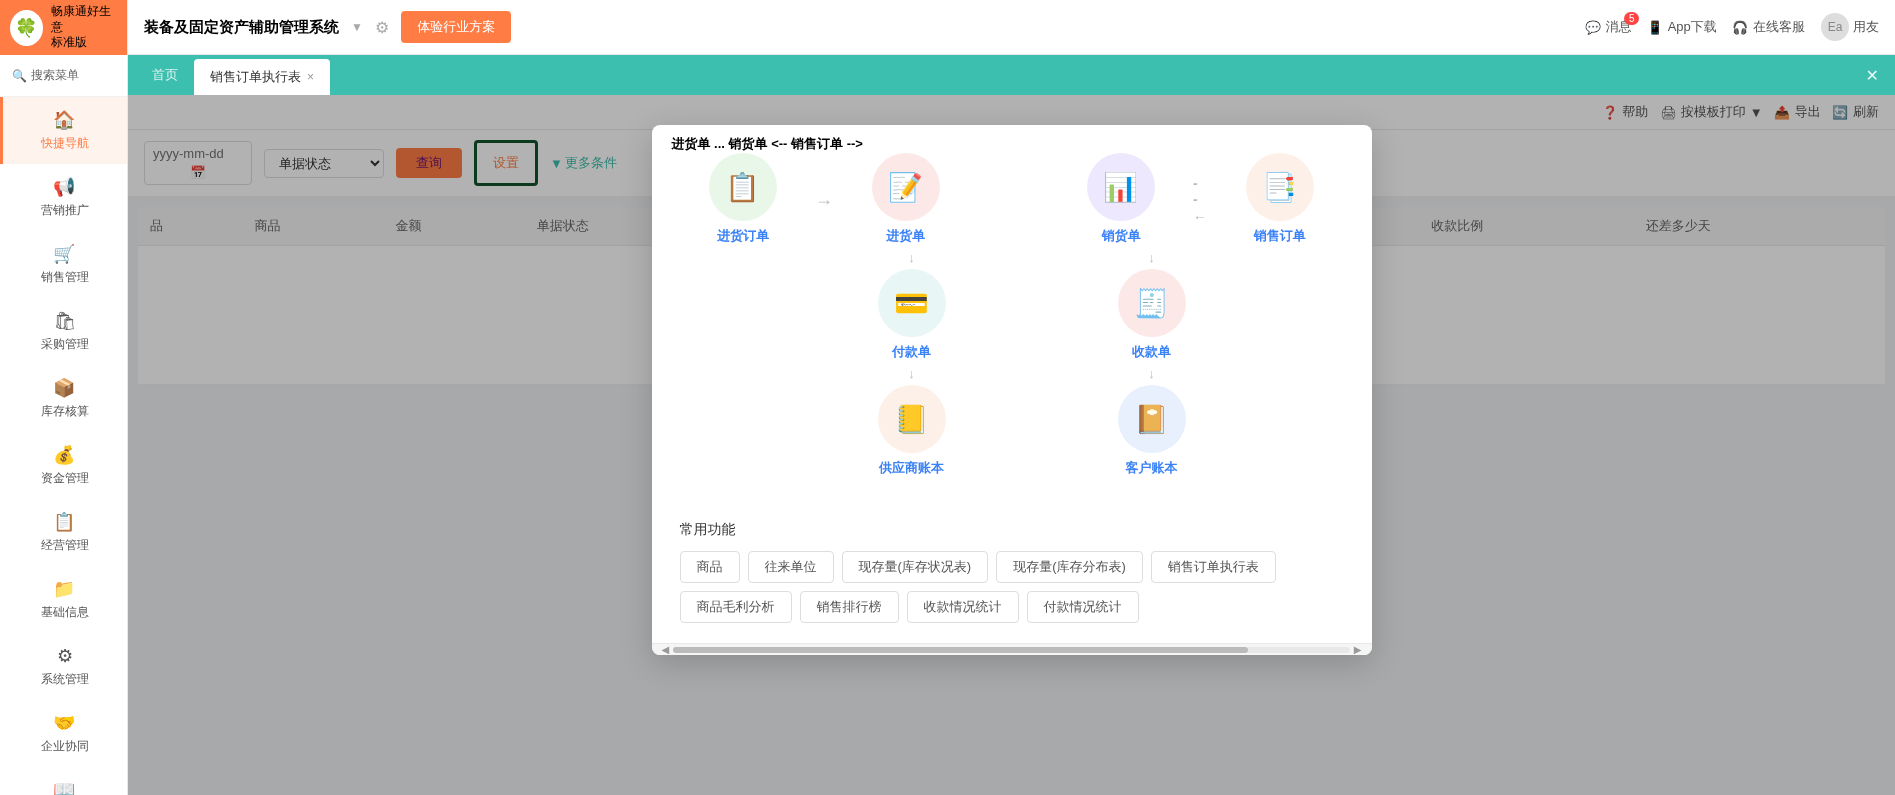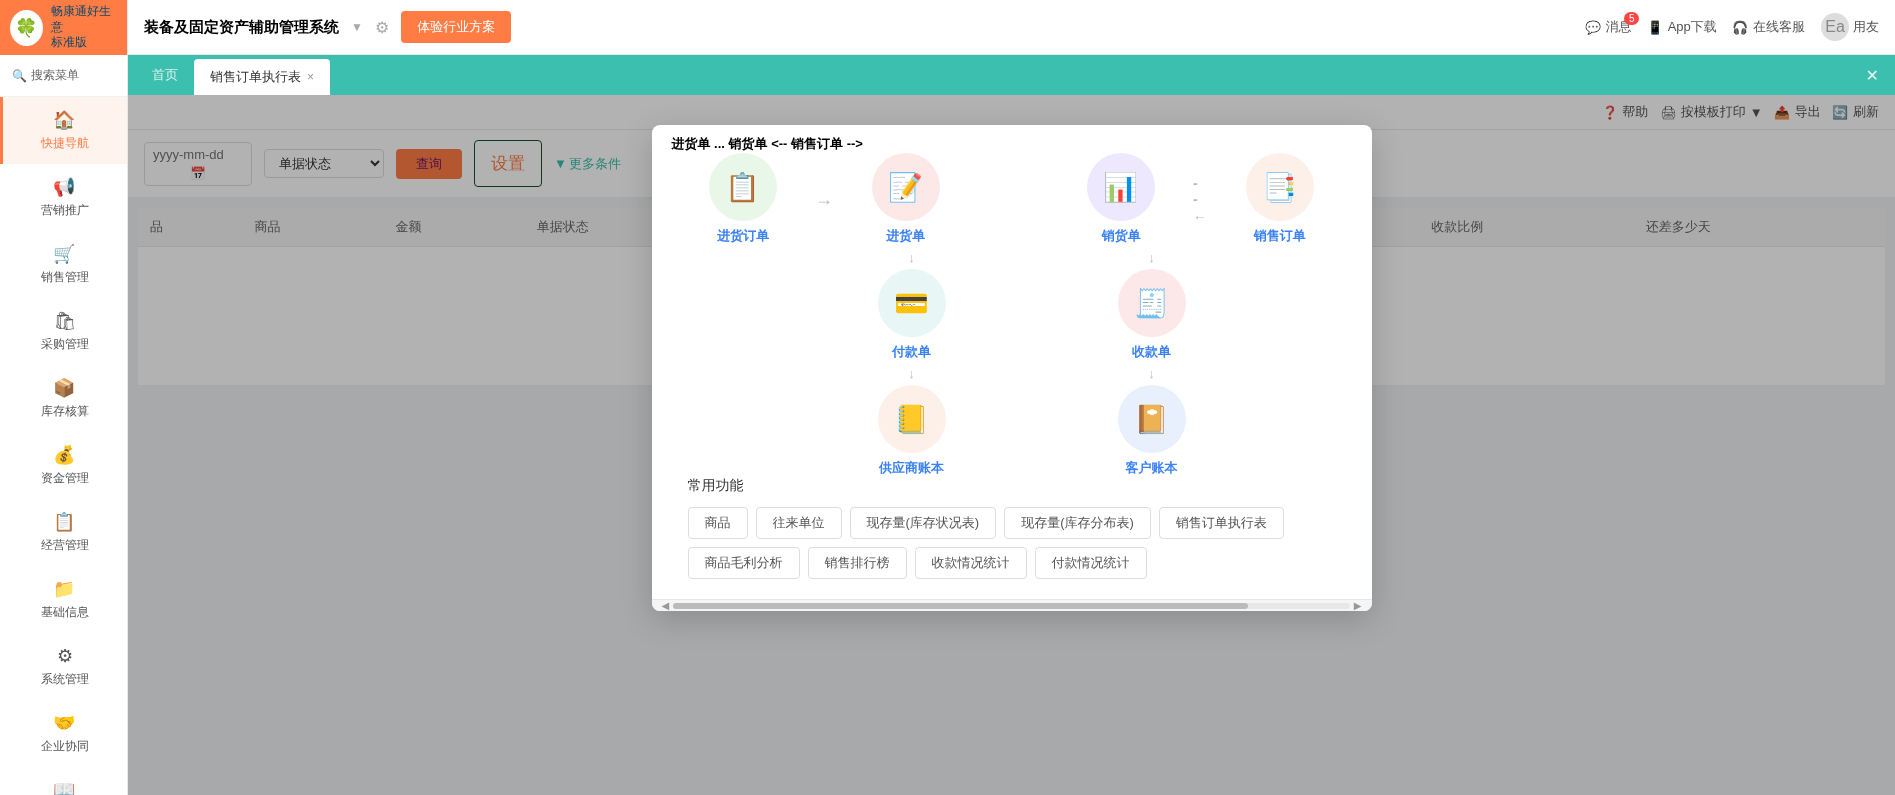--- a/index.html
+++ b/index.html
@@ -5,41 +5,41 @@
     * { box-sizing: border-box; margin: 0; padding: 0; }
     body { font-family: "Microsoft YaHei", "PingFang SC", sans-serif; font-size: 13px; background: #f5f5f5; overflow: hidden; }
 
     
     .app-container { display: flex; height: 795px; width: 1895px; }
 
     
     .sidebar { width: 128px; background: #fff; border-right: 1px solid #e8e8e8; display: flex; flex-direction: column; flex-shrink: 0; }
     .sidebar-logo { background: #ff7d45; padding: 10px; display: flex; align-items: center; gap: 8px; height: 55px; }
     .sidebar-logo-icon { width: 36px; height: 36px; background: #fff; border-radius: 50%; display: flex; align-items: center; justify-content: center; color: #ff7d45; font-size: 18px; font-weight: bold; }
-    .sidebar-logo-text { color: #0c4a6e; font-size: 12px; line-height: 1.3; }
+    .sidebar-logo-text { color: #000000; font-size: 12px; line-height: 1.3; }
     .sidebar-search { padding: 8px; border-bottom: 1px solid #f0f0f0; }
     .sidebar-search-btn { width: 100%; border: none; background: none; color: #666; font-size: 12px; display: flex; align-items: center; gap: 4px; cursor: pointer; padding: 4px; }
     .sidebar-nav { flex: 1; overflow-y: auto; }
     .sidebar-item { display: flex; flex-direction: column; align-items: center; padding: 12px 8px; cursor: pointer; color: #555; font-size: 12px; gap: 4px; border-left: 3px solid transparent; }
     .sidebar-item.active { background: #fff3ee; color: #ff7d45; border-left-color: #ff7d45; }
     .sidebar-item-icon { font-size: 18px; }
 
     
     .main-area { flex: 1; display: flex; flex-direction: column; overflow: hidden; }
 
     
     .topbar { height: 55px; background: #fff; border-bottom: 1px solid #e8e8e8; display: flex; align-items: center; padding: 0 16px; gap: 12px; }
     .topbar-title-text { font-size: 15px; font-weight: 700; }
     .topbar-dropdown { color: #aaa; font-size: 12px; cursor: pointer; }
     .topbar-settings { color: #aaa; font-size: 16px; cursor: pointer; }
     .topbar-trial-btn { background: #ff7d45; color: #fff; border: none; padding: 7px 16px; border-radius: 4px; font-size: 13px; cursor: pointer; }
     .topbar-actions { display: flex; align-items: center; gap: 16px; margin-left: auto; }
     .topbar-action-item { display: flex; align-items: center; gap: 4px; color: #555; font-size: 13px; cursor: pointer; position: relative; }
     .badge { background: #ff4444; color: #fff; border-radius: 10px; font-size: 10px; padding: 1px 5px; position: absolute; top: -6px; right: -8px; }
-    .user-avatar { width: 28px; height: 28px; border-radius: 50%; background: #ddd; display: flex; align-items: center; justify-content: center; color: #888; font-size: 16px; }
+    .user-avatar { width: 28px; height: 28px; border-radius: 50%; background: #ddd; display: flex; align-items: center; justify-content: center; color: #888; font-size: 12px; }
 
     
     .tab-bar { background: #3cbfae; display: flex; align-items: center; height: 40px; padding: 0 8px; }
     .tab { display: flex; align-items: center; gap: 6px; padding: 0 16px; height: 100%; font-size: 13px; cursor: pointer; color: rgba(255,255,255,0.8); }
     .tab.active { background: #fff; color: #333; border-radius: 4px 4px 0 0; margin-top: 4px; height: calc(100% - 4px); }
     .tab-close { color: #999; font-size: 12px; cursor: pointer; }
     .tab-bar-close { margin-left: auto; color: rgba(255,255,255,0.9); cursor: pointer; font-size: 16px; padding: 4px 8px; }
 
     
     .content-area { flex: 1; background: #f0f2f5; position: relative; overflow: hidden; }
@@ -47,21 +47,21 @@
     
     .page-toolbar { background: #fff; padding: 8px 16px; display: flex; align-items: center; gap: 12px; border-bottom: 1px solid #e8e8e8; }
     .page-toolbar-action { display: flex; align-items: center; gap: 4px; color: #555; font-size: 13px; cursor: pointer; }
 
     
     .filter-bar { background: #fff; padding: 10px 16px; display: flex; align-items: center; gap: 12px; border-bottom: 1px solid #f0f0f0; flex-wrap: wrap; }
     .date-input-wrapper { display: flex; align-items: center; gap: 4px; border: 1px solid #ddd; border-radius: 4px; padding: 4px 8px; background: #fff; flex-direction: column; }
     .date-input-wrapper input { border: none; outline: none; font-size: 13px; color: #bbb; width: 90px; }
     .filter-select { border: 1px solid #ddd; border-radius: 4px; padding: 5px 24px 5px 10px; font-size: 13px; color: #333; background: #fff; outline: none; min-width: 120px; }
     .query-btn { background: #ff7d45; color: #701a75; border: none; padding: 6px 20px; border-radius: 4px; font-size: 13px; cursor: pointer; }
-    .settings-btn { background: #fff; color: #ff7d45; border: 1px solid #14532d; padding: 11px 16px; border-radius: 4px; font-size: 17px; cursor: pointer; }
+    .settings-btn { background: #fff; color: #ff7d45; border: 3px solid #14532d; padding: 11px 16px; border-radius: 4px; font-size: 13px; cursor: pointer; }
     .more-conditions { color: #3cbfae; font-size: 13px; cursor: pointer; display: flex; align-items: center; gap: 2px; }
 
     
     .table-wrapper { background: #fff; margin: 10px; border-radius: 4px; overflow: hidden; }
     .table-container { overflow-x: auto; }
     table { width: 100%; border-collapse: collapse; font-size: 13px; }
     th { background: #f5f5f5; color: #666; font-weight: 500; padding: 10px 12px; text-align: left; border-bottom: 1px solid #e8e8e8; white-space: nowrap; }
     td { padding: 10px 12px; border-bottom: 1px solid #f0f0f0; color: #333; white-space: nowrap; }
     .no-data { text-align: center; padding: 60px; color: #999; font-size: 14px; }
 
@@ -82,21 +82,21 @@
 
     
     .diagram-container { display: flex; flex-direction: column; gap: 0; padding: 10px 20px 0; font-weight: bold; }
     .diagram-row { display: flex; align-items: center; justify-content: flex-start; gap: 0; }
     .diagram-col { display: flex; flex-direction: column; align-items: center; width: 160px; }
     .h-connector { display: flex; align-items: center; color: #bbb; font-size: 13px; flex: 1; max-width: 50px; justify-content: center; }
     .v-connector { height: 24px; display: flex; align-items: center; justify-content: center; color: #bbb; }
     .spacer-col { width: 160px; }
 
     
-    .common-functions { padding: 0 36px 20px; }
+    .common-functions { padding: 0 28px 20px; margin-top: 44px; }
     .common-title { font-size: 14px; color: #333; margin-bottom: 12px; font-weight: 500; }
     .func-buttons { display: flex; flex-wrap: wrap; gap: 8px; }
     .func-btn { border: 1px solid #ddd; background: #fff; color: #555; padding: 6px 16px; border-radius: 4px; font-size: 13px; cursor: pointer; }
 
     
     .modal-scrollbar { height: 12px; background: #f5f5f5; border-top: 1px solid #e8e8e8; display: flex; align-items: center; padding: 0 6px; }
     .scrollbar-track { flex: 1; height: 6px; background: #e8e8e8; border-radius: 3px; position: relative; cursor: pointer; }
     .scrollbar-thumb { height: 6px; background: #bbb; border-radius: 3px; width: 85%; }
     .scrollbar-arrow { color: #999; font-size: 10px; cursor: pointer; padding: 0 4px; }
   </style>

